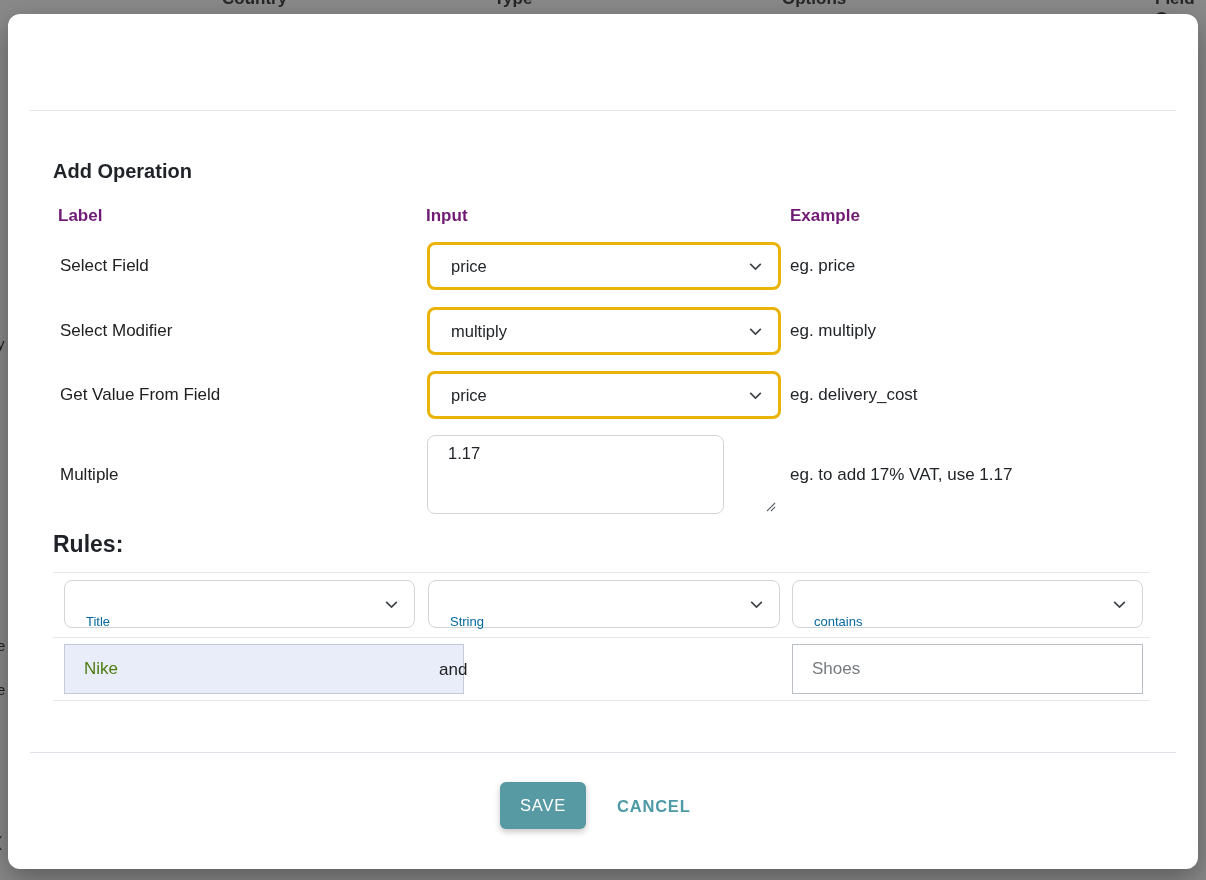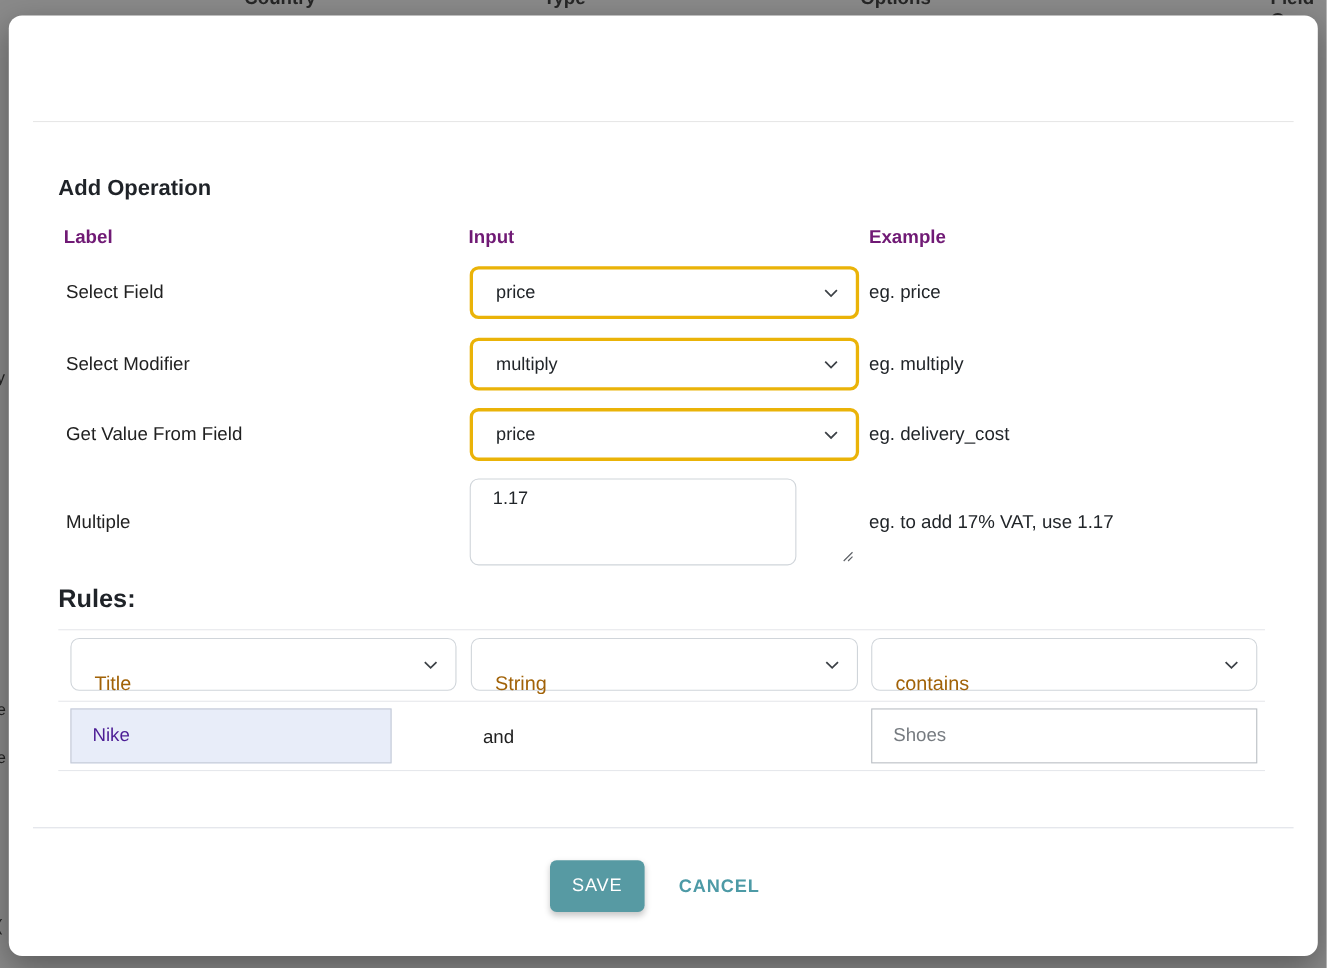--- a/index.html
+++ b/index.html
@@ -107,34 +107,34 @@
   .div-r3 { top: 686px; }
 
   .rule-select {
     position: absolute; top: 566px; height: 48px;
     border: 1px solid #d0d5da; border-radius: 8px; background: #fff;
     display: flex; align-items: center; cursor: pointer;
   }
   .rule-sel-1 { left: 56px;  width: 351px; }
   .rule-sel-2 { left: 420px; width: 352px; }
   .rule-sel-3 { left: 784px; width: 351px; }
-  .rule-select .sel-value { padding-left: 21px; font-size: 18px; color: #a16207; margin-top: 35px; }
+  .rule-select .sel-value { padding-left: 21px; font-size: 13px; color: #0369a1; margin-top: 35px; }
   .rule-select .chev {
     position: absolute; right: 14px; top: 50%; transform: translateY(-50%);
     width: 18px; height: 18px; display: flex; align-items: center; justify-content: center;
   }
 
   .rule-input {
     position: absolute; top: 630px; height: 50px;
     font-family: "Liberation Sans", sans-serif;
     font-size: 17px; padding: 0 19px; outline: none;
   }
   .rule-input-1 {
-    left: 56px; width: 292px;
-    background: #e8edf9; border: 1px solid #c3c9d6; color: #4c1d95;
+    left: 56px; width: 400px;
+    background: #e8edf9; border: 1px solid #c3c9d6; color: #4d7c0f;
   }
   .rule-input-2 {
     left: 784px; width: 351px;
     background: #fff; border: 1px solid #b9bec4; color: #212529;
   }
   .rule-input-2::placeholder { color: #767b80; opacity: 1; }
   .rule-connector {
     position: absolute; left: 431px; top: 646px; font-size: 17px; color: #212121;
   }
 

